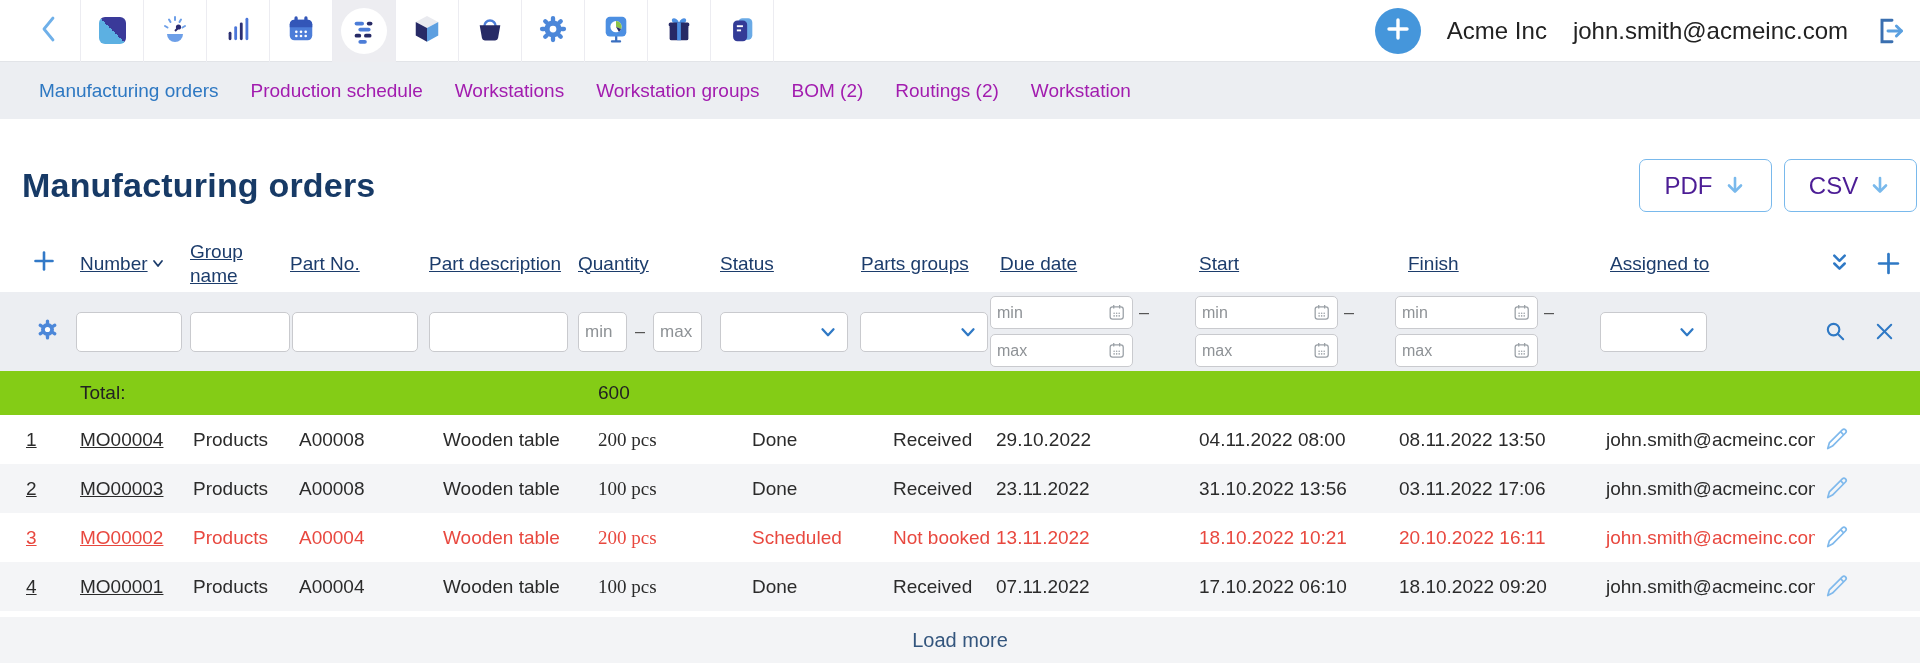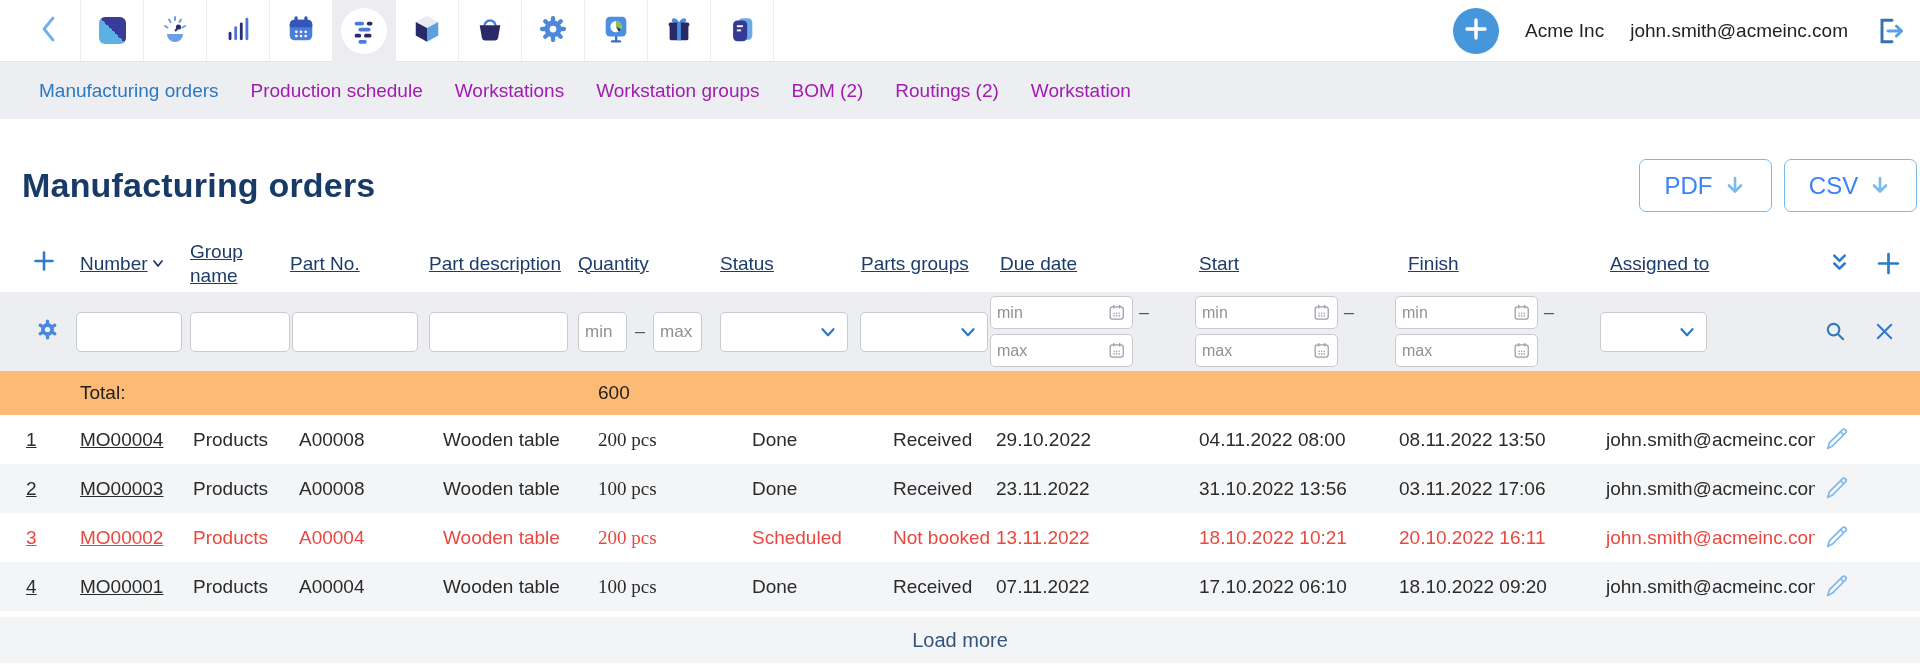--- a/index.html
+++ b/index.html
@@ -14,34 +14,34 @@
   .icon-cell { width:63px; height:62px; display:flex; align-items:center; justify-content:center;
     border-right:1px solid #ececf1; cursor:pointer; }
   .icon-cell.active { background:#ededf1; }
   .bubble { width:46px; height:46px; background:#fff; border-radius:50%;
     display:flex; align-items:center; justify-content:center; }
   .logo-sq { width:27px; height:27px; border-radius:6px;
     background:linear-gradient(225deg,#3a3a99 50%,#5cb0e2 50%); }
   .topbar-right { margin-left:auto; display:flex; align-items:center; gap:26px; padding-right:14px; }
   .plus-circle { width:46px; height:46px; border-radius:50%; background:#4596db;
     display:flex; align-items:center; justify-content:center; cursor:pointer; }
-  .company, .email { font-size:19px; color:#222; }
+  .company, .email { font-size:24px; color:#222; }
 
   
   .navbar { height:57px; background:#eceef2; display:flex; align-items:center; padding-left:23px; }
   .nav-tab { padding:0 16px; font-size:19px; color:#a21caf; text-decoration:none; cursor:pointer; white-space:nowrap; }
   .nav-tab.active { color:#2e78c2; }
 
   
   .page-head { display:flex; justify-content:space-between; align-items:center;
     margin-top:40px; padding:0 3px 0 22px; }
   h1 { font-size:34px; font-weight:700; color:#173a66; letter-spacing:0.2px; }
   .btn-group { display:flex; gap:12px; }
   .btn { height:53px; min-width:133px; background:#fff; border:1.5px solid #79b9ec; border-radius:7px;
-    font-size:24px; color:#3b82f6; display:inline-flex; align-items:center; justify-content:center;
+    font-size:24px; color:#4c1d95; display:inline-flex; align-items:center; justify-content:center;
     gap:10px; cursor:pointer; font-family:inherit; }
 
   
   table { width:1920px; border-collapse:collapse; table-layout:fixed; margin-top:23px; }
   td, th { vertical-align:middle; text-align:left; font-weight:400; font-size:19px; overflow:hidden; white-space:nowrap; }
   thead tr { height:57px; }
   thead th a { color:#1c3c6b; text-decoration:underline; cursor:pointer; }
   th.h-group a span { display:inline-block; max-width:64px; white-space:normal; line-height:1.25;text-decoration:underline; }
   .caret { margin-left:4px; vertical-align:2px; }
   .h-plus { padding-left:32px; }
@@ -66,21 +66,21 @@
   .fselect.small { width:107px; }
   .dwrap { display:flex; flex-direction:column; gap:5px; }
   .drow { display:flex; align-items:center; gap:6px; }
   .dbox { height:33px; width:143px; border:1px solid #c9cace; border-radius:5px; background:#fff;
     display:flex; align-items:center; padding:0 6px; }
   .dbox input { border:none; outline:none; width:100%; font-size:16px; font-family:inherit; color:#333; }
   .cal { flex:none; cursor:pointer; }
   .ficons { display:flex; align-items:center; gap:26px; padding-left:9px; }
   .ficons svg { cursor:pointer; }
 
-  tr.total-row { height:44px; background:#fdba74; font-weight:700; color:#222; }
+  tr.total-row { height:44px; background:#84cc16; font-weight:700; color:#222; }
   tr.total-row td:nth-child(2) { padding-left:18px; }
   tr.total-row td:nth-child(6) { padding-left:20px; }
 
   tbody.data tr { height:49px; }
   tbody.data tr:nth-child(even) { background:#f4f5f7; }
   tbody.data td:nth-child(1)  { padding-left:26px; }
   tbody.data td:nth-child(2)  { padding-left:18px; }
   tbody.data td:nth-child(3)  { padding-left:3px; }
   tbody.data td:nth-child(4)  { padding-left:9px; }
   tbody.data td:nth-child(5)  { padding-left:14px; }

